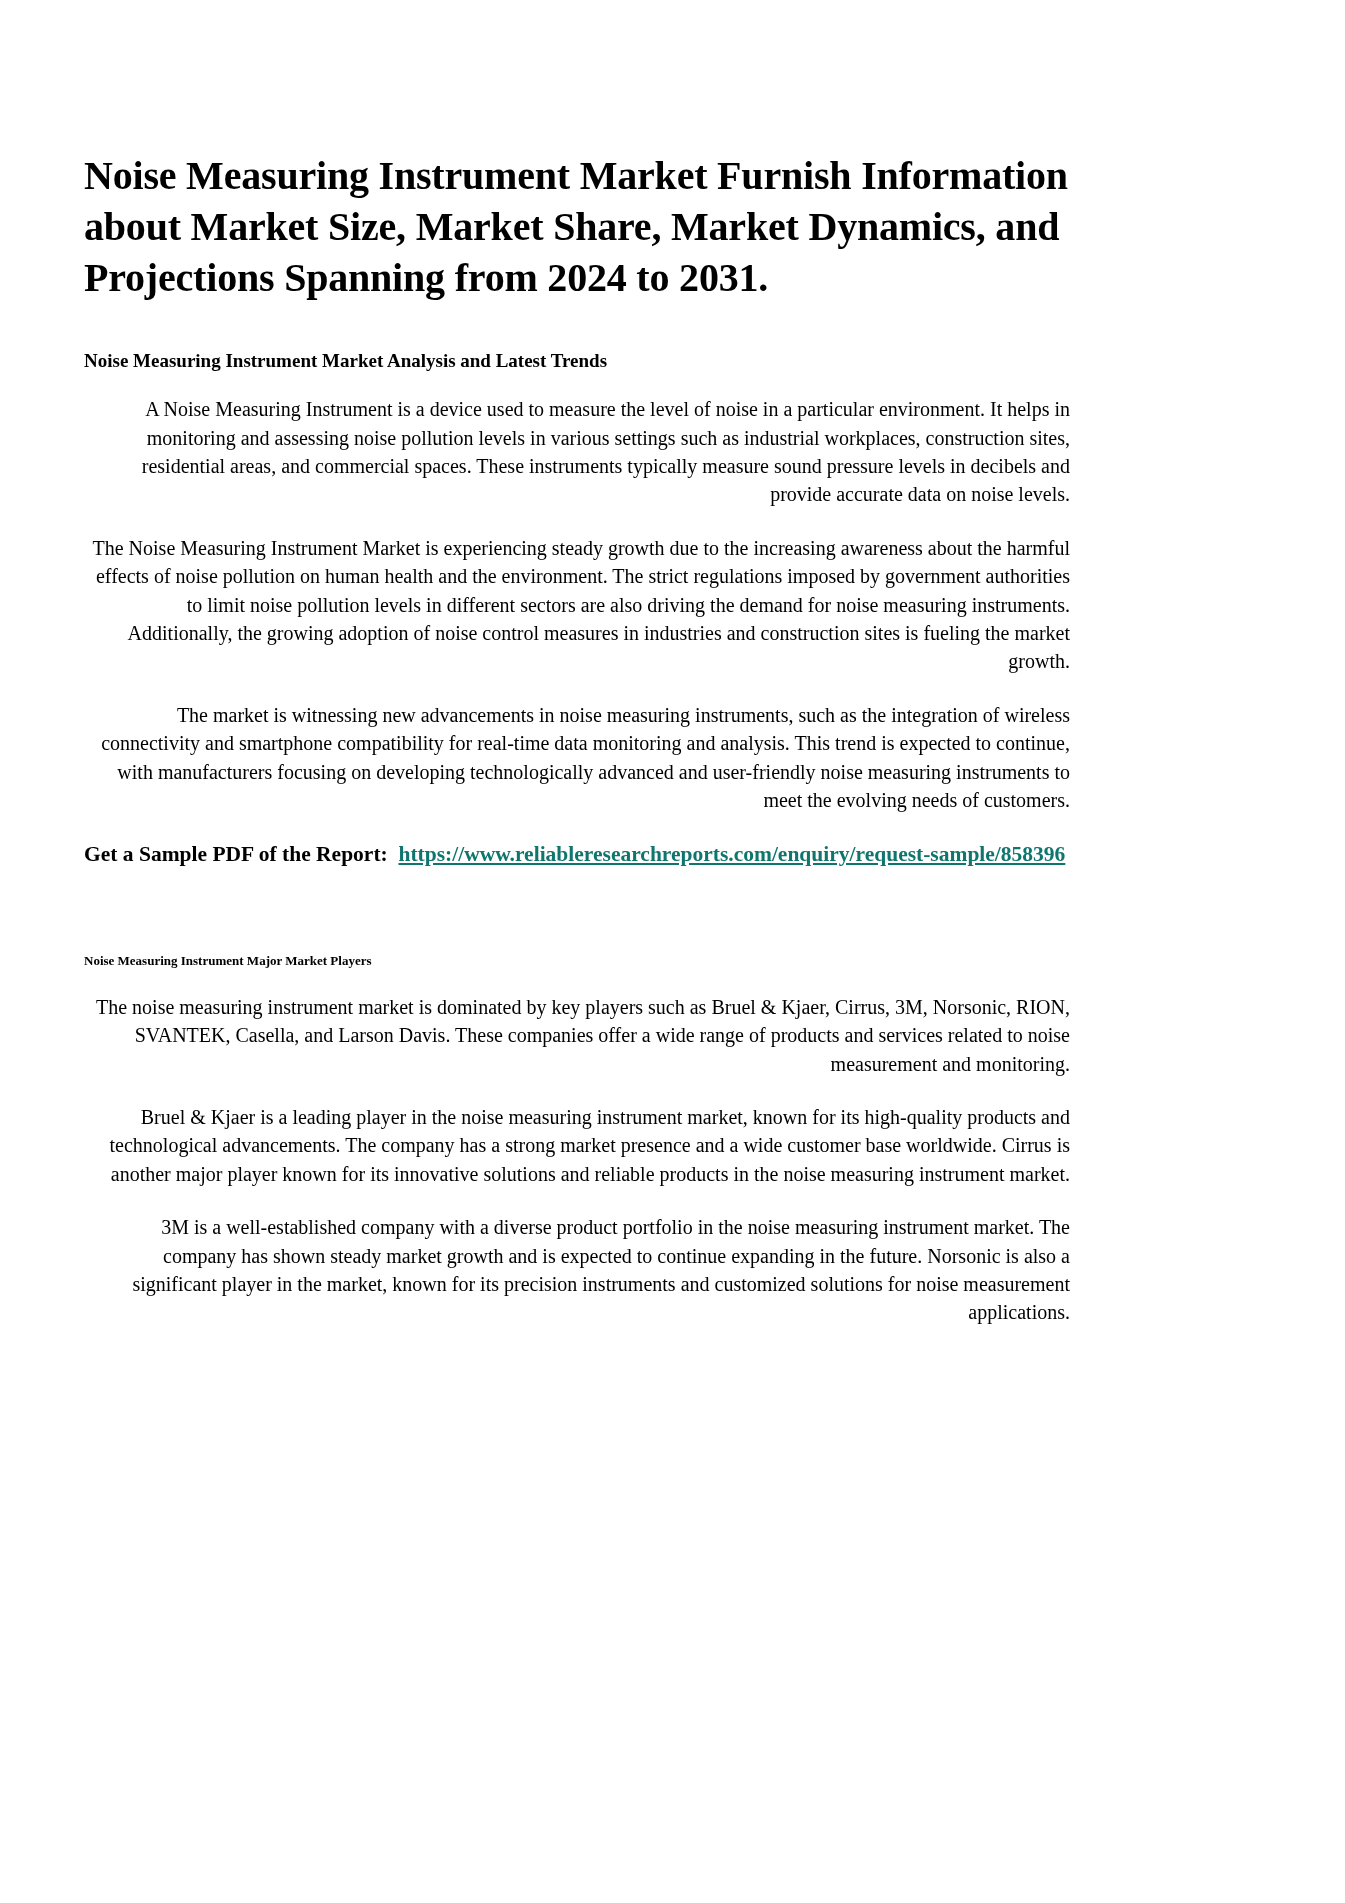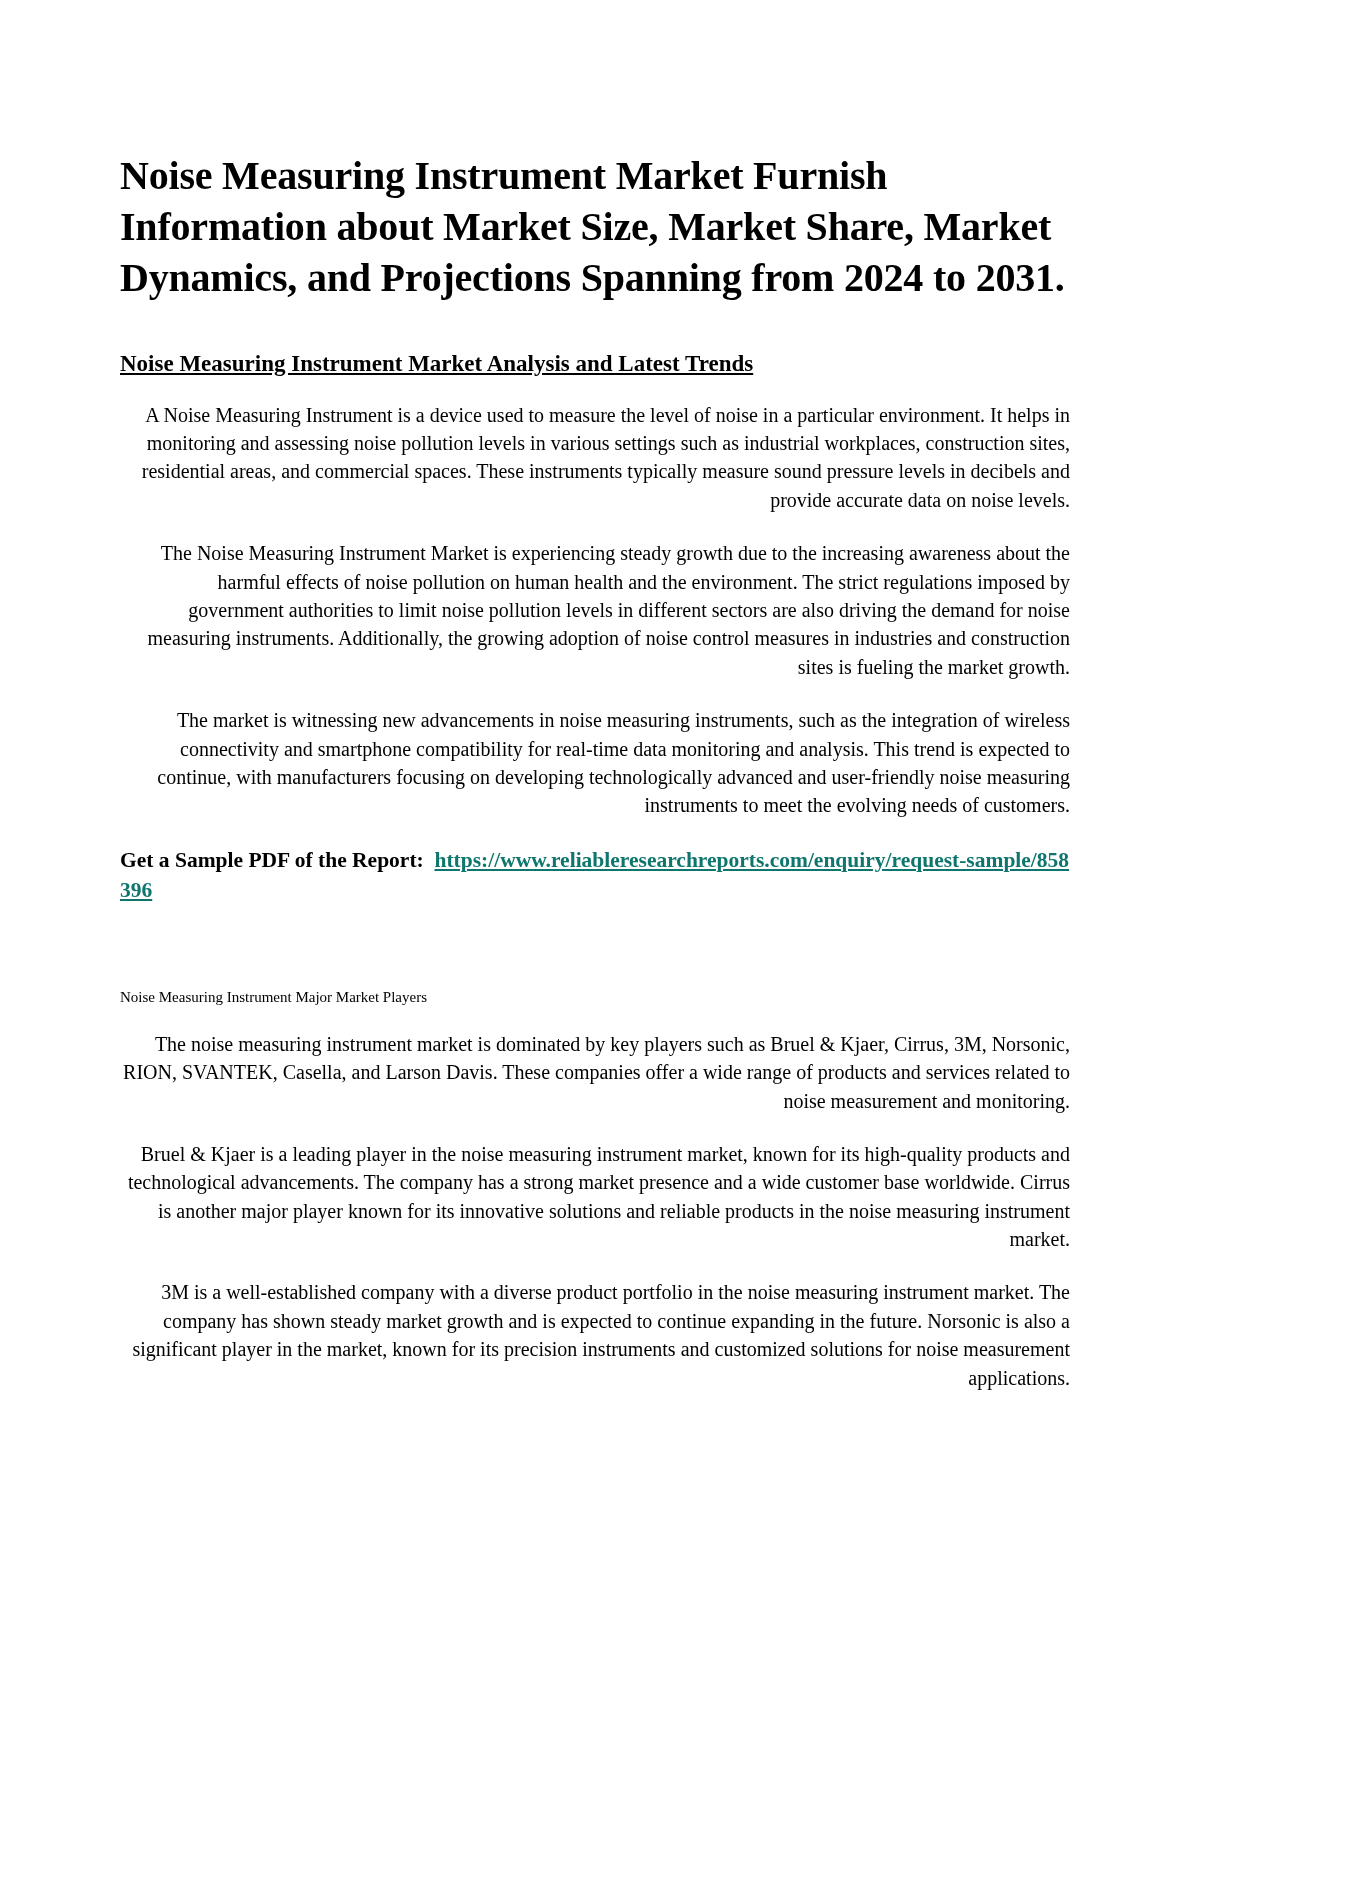--- a/index.html
+++ b/index.html
@@ -12,37 +12,36 @@
     min-height: 1903px;
     font-family: "Liberation Serif", "DejaVu Serif", serif;
     color: #000000;
     -webkit-font-smoothing: antialiased;
   }
   .page {
     position: relative;
     width: 1170px;
     min-height: 1903px;
     box-sizing: border-box;
-    padding: 150px 100px 0 120px;
+    padding: 150px 100px 0 84px;
     background: #ffffff;
   }
   .doc-title {
     font-size: 40px;
     font-weight: bold;
     line-height: 1.28;
     letter-spacing: -0.2px;
     margin: 0 0 44px 0;
     max-width: 1090px;
   }
   .section-heading {
-    font-size: 23px;
+    font-size: 19px;
     font-weight: bold;
     line-height: 1.35;
     margin: 12px 0 22px 0;
-    text-decoration: underline;
   }
   p.body-text {
     font-size: 20px;
     line-height: 1.42;
     margin: 0 0 25px 0;
     max-width: 1152px;
     text-align: right;
   }
   p.body-text:last-child {
     margin-bottom: 0;
@@ -60,22 +59,22 @@
   .sample-link {
     color: #0f766e;
     text-decoration: underline;
     word-break: break-all;
     font-weight: bold;
   }
   .gap-block {
     height: 58px;
   }
   .players-heading {
-    font-size: 15px;
-    font-weight: normal;
+    font-size: 13px;
+    font-weight: bold;
     margin: 0 0 24px 0;
   }
 </style>
 </head>
 <body>
 
 <div class="page">
 
   <h1 class="doc-title">Noise Measuring Instrument Market Furnish Information about Market Size, Market Share, Market Dynamics, and Projections Spanning from 2024 to 2031.</h1>
 

